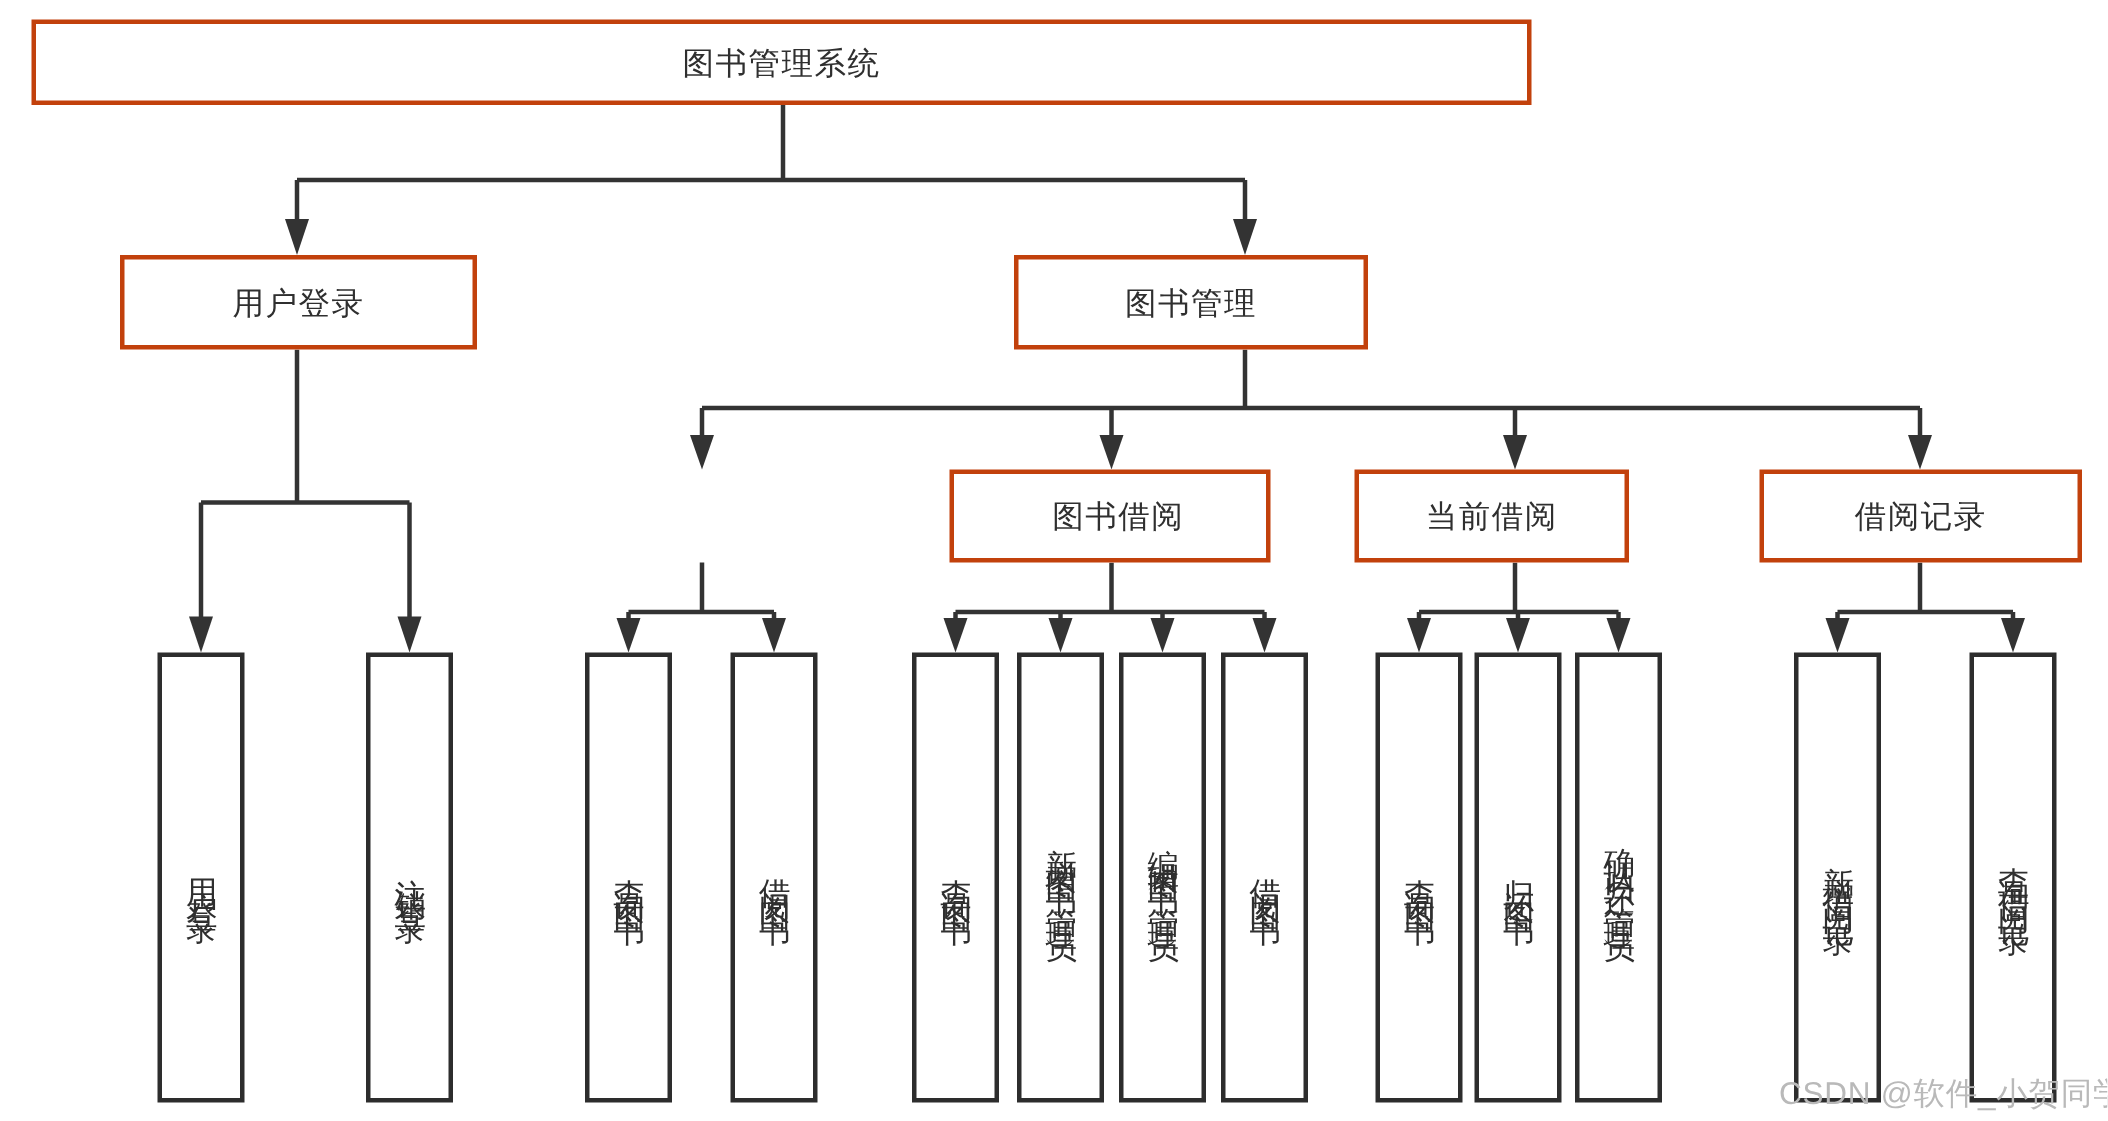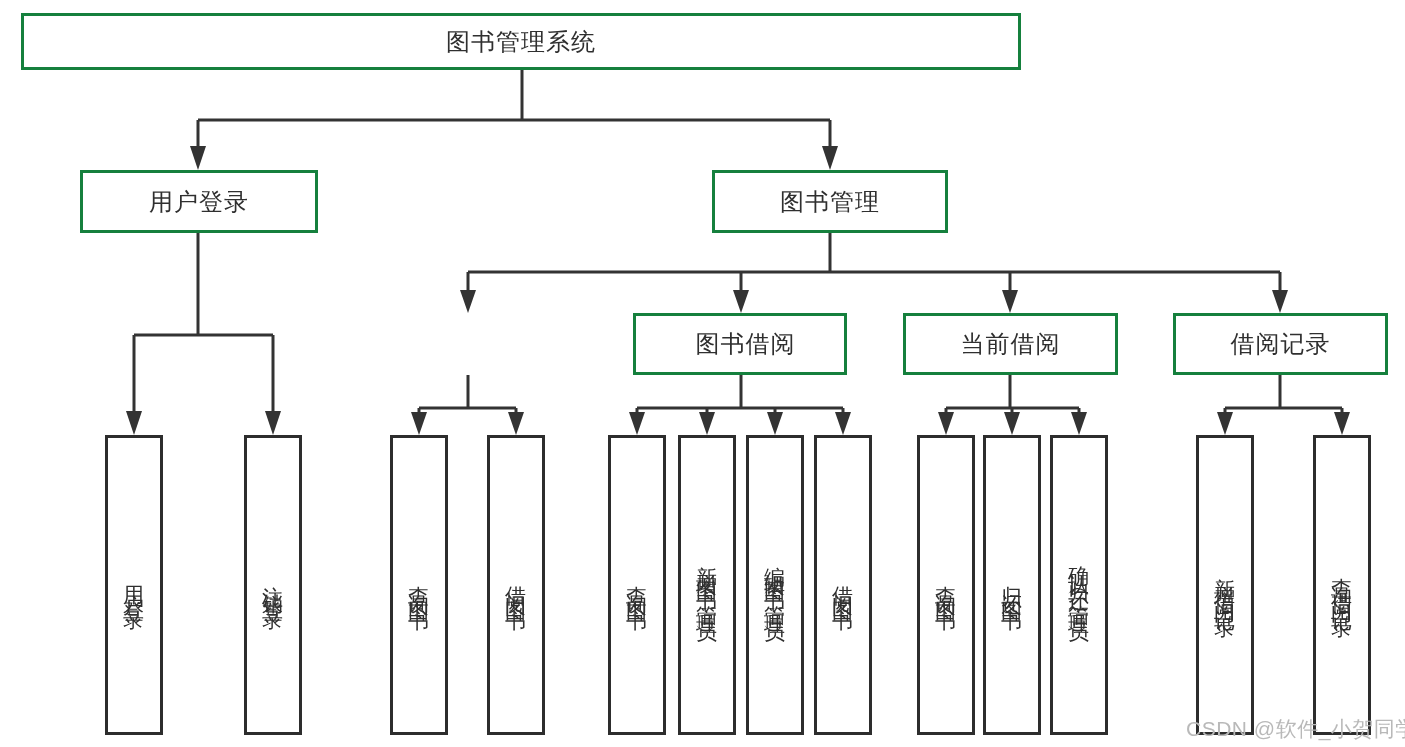--- a/index.html
+++ b/index.html
@@ -7,27 +7,27 @@
     position: relative;
     width: 1405px;
     height: 747px;
     background: #ffffff;
     font-family: "Liberation Sans", "DejaVu Sans", sans-serif;
     overflow: hidden;
   }
   .node {
     position: absolute;
     box-sizing: border-box;
-    border: 3px solid #15803d;
+    border: 3px solid #c2410c;
     background: #ffffff;
     color: #2f2f2f;
     display: flex;
     align-items: center;
     justify-content: center;
-    font-size: 24px;
+    font-size: 21px;
     letter-spacing: 1px;
     z-index: 2;
   }
   .leaf {
     position: absolute;
     box-sizing: border-box;
     border: 3px solid #2d2d2d;
     background: #ffffff;
     color: #2f2f2f;
     display: flex;
@@ -140,24 +140,24 @@
       <path d="M1004 412 L1020 412 L1012 435 Z"></path>
       <path d="M1071 412 L1087 412 L1079 435 Z"></path>
       <path d="M1217 412 L1233 412 L1225 435 Z"></path>
       <path d="M1334 412 L1350 412 L1342 435 Z"></path>
     </g>
   </svg>
 
   <div class="node" style="left:21px; top:13px; width:1000px; height:57px;">图书管理系统</div>
 
   <div class="node" style="left:80px; top:170px; width:238px; height:63px;">用户登录</div>
-  <div class="node" style="left:712px; top:170px; width:236px; height:63px;">图书管理</div>
+  <div class="node" style="left:676px; top:170px; width:236px; height:63px;">图书管理</div>
 
   <div class="node" style="left:633px; top:313px; width:214px; height:62px;padding-left:11px;">图书借阅</div>
-  <div class="node" style="left:903px; top:313px; width:215px; height:62px;">当前借阅</div>
+  <div class="node" style="left:903px; top:313px; width:183px; height:62px;">当前借阅</div>
   <div class="node" style="left:1173px; top:313px; width:215px; height:62px;">借阅记录</div>
 
   <div class="leaf" style="left:105px; top:435px; width:58px; height:300px;">
     <span>用户登录</span>
   </div>
   <div class="leaf" style="left:244px; top:435px; width:58px; height:300px;">
     <span>注销登录</span>
   </div>
 
   <div class="leaf" style="left:390px; top:435px; width:58px; height:300px;">

